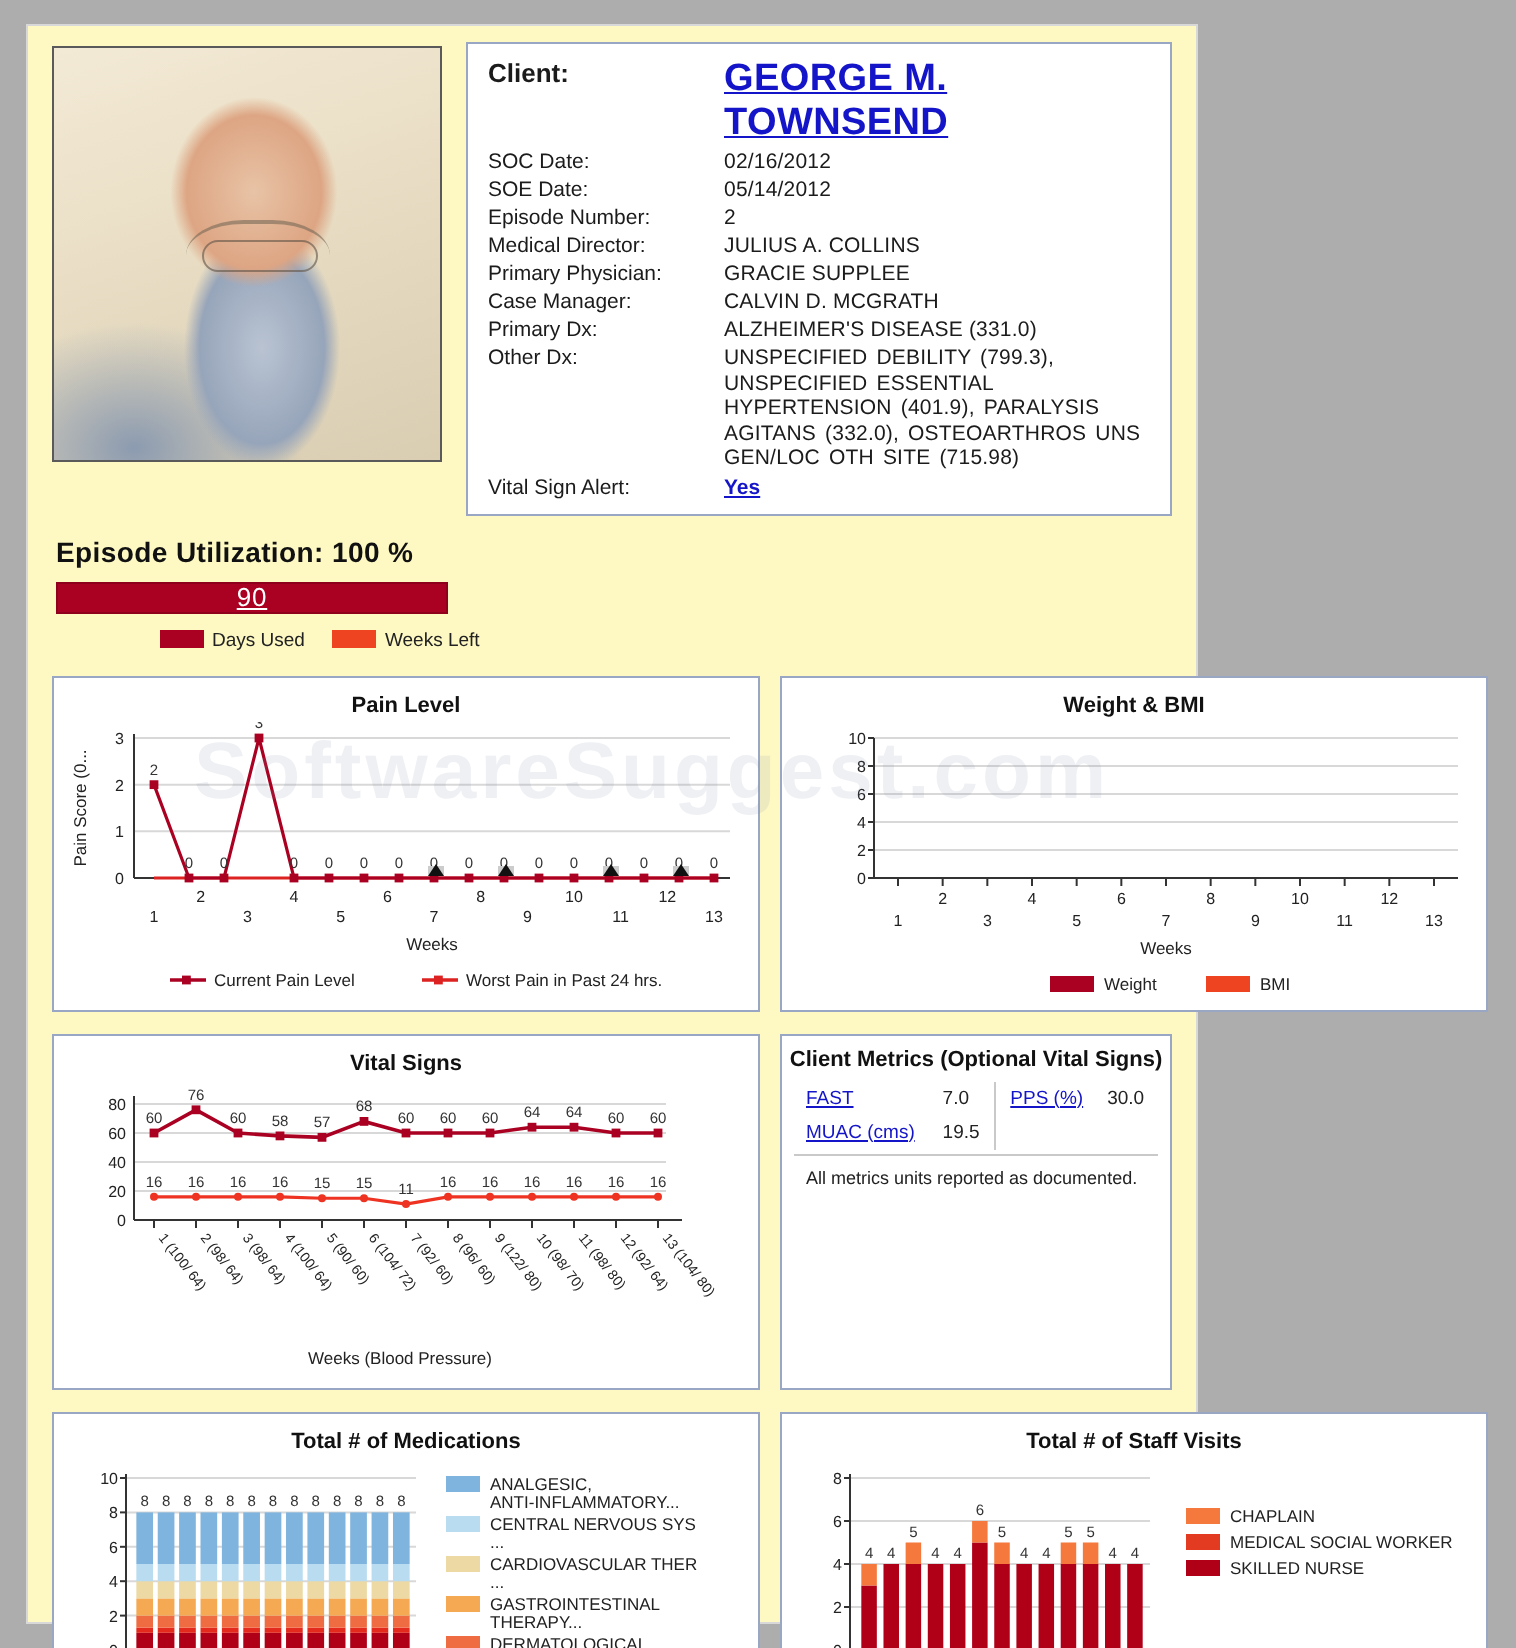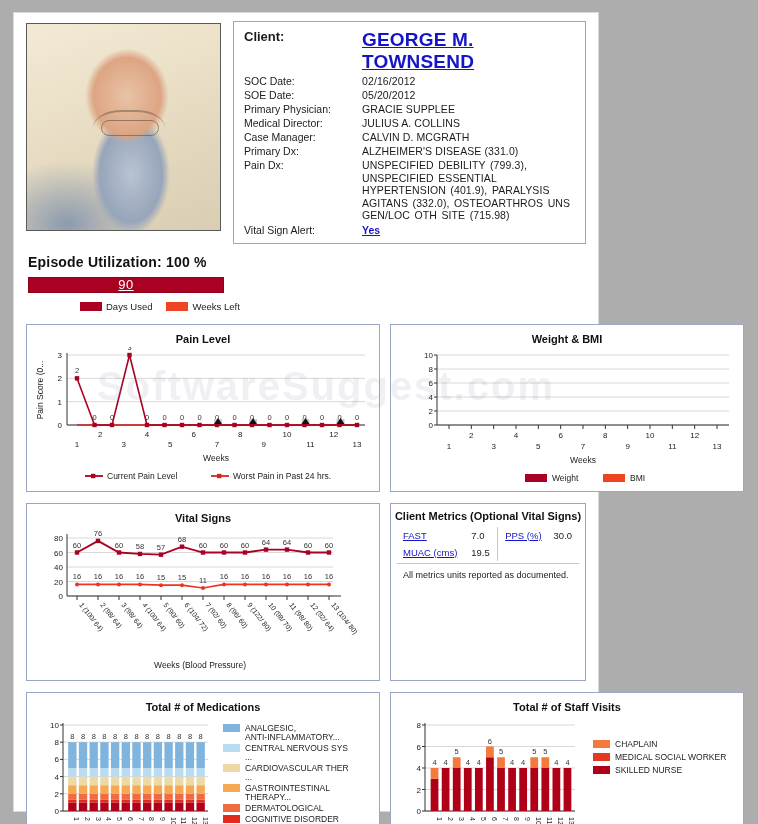--- a/index.html
+++ b/index.html
@@ -6,21 +6,21 @@
   html, body { margin:0; padding:0; }
   body {
     width:758px; height:824px;
     background:#adadad;
     font-family:"Liberation Sans", sans-serif;
     overflow:hidden;
   }
   .page {
     position:absolute; left:13px; top:12px;
     width:586px; height:800px;
-    background:#ffffff;
+    background:#fef9c3;
     border:1px solid #d8d8d8;
   }
 
   
   .header { position:relative; padding:8px 0 0 0; }
   .photo-frame {
     position:absolute; left:12px; top:10px;
     width:195px; height:208px;
     border:1px solid #5a5a5a;
     overflow:hidden;
@@ -135,40 +135,44 @@
             <tr>
           <td class="lbl client">Client:</td>
           <td><a href="#" class="client-name">GEORGE M. TOWNSEND</a></td>
         </tr>
         <tr>
           <td class="lbl">SOC Date:</td>
           <td class="val">02/16/2012</td>
         </tr>
         <tr>
           <td class="lbl">SOE Date:</td>
-          <td class="val">05/20/2012</td>
+          <td class="val">05/14/2012</td>
+        </tr>
+        <tr>
+          <td class="lbl">Episode Number:</td>
+          <td class="val">2</td>
+        </tr>
+        <tr>
+          <td class="lbl">Medical Director:</td>
+          <td class="val">JULIUS A. COLLINS</td>
         </tr>
         <tr>
           <td class="lbl">Primary Physician:</td>
           <td class="val">GRACIE SUPPLEE</td>
         </tr>
         <tr>
-          <td class="lbl">Medical Director:</td>
-          <td class="val">JULIUS A. COLLINS</td>
-        </tr>
-        <tr>
           <td class="lbl">Case Manager:</td>
           <td class="val">CALVIN D. MCGRATH</td>
         </tr>
         <tr>
           <td class="lbl">Primary Dx:</td>
           <td class="val">ALZHEIMER'S DISEASE (331.0)</td>
         </tr>
         <tr>
-          <td class="lbl">Pain Dx:</td>
+          <td class="lbl">Other Dx:</td>
           <td class="val dx">UNSPECIFIED  DEBILITY  (799.3),  UNSPECIFIED  ESSENTIAL HYPERTENSION (401.9), PARALYSIS AGITANS (332.0), OSTEOARTHROS UNS GEN/LOC OTH SITE (715.98)</td>
         </tr>
         <tr>
           <td class="lbl">Vital Sign Alert:</td>
           <td><a href="#" class="alert-yes">Yes</a></td>
         </tr>
       </tbody>
         </table>
     </div>
   </div>

